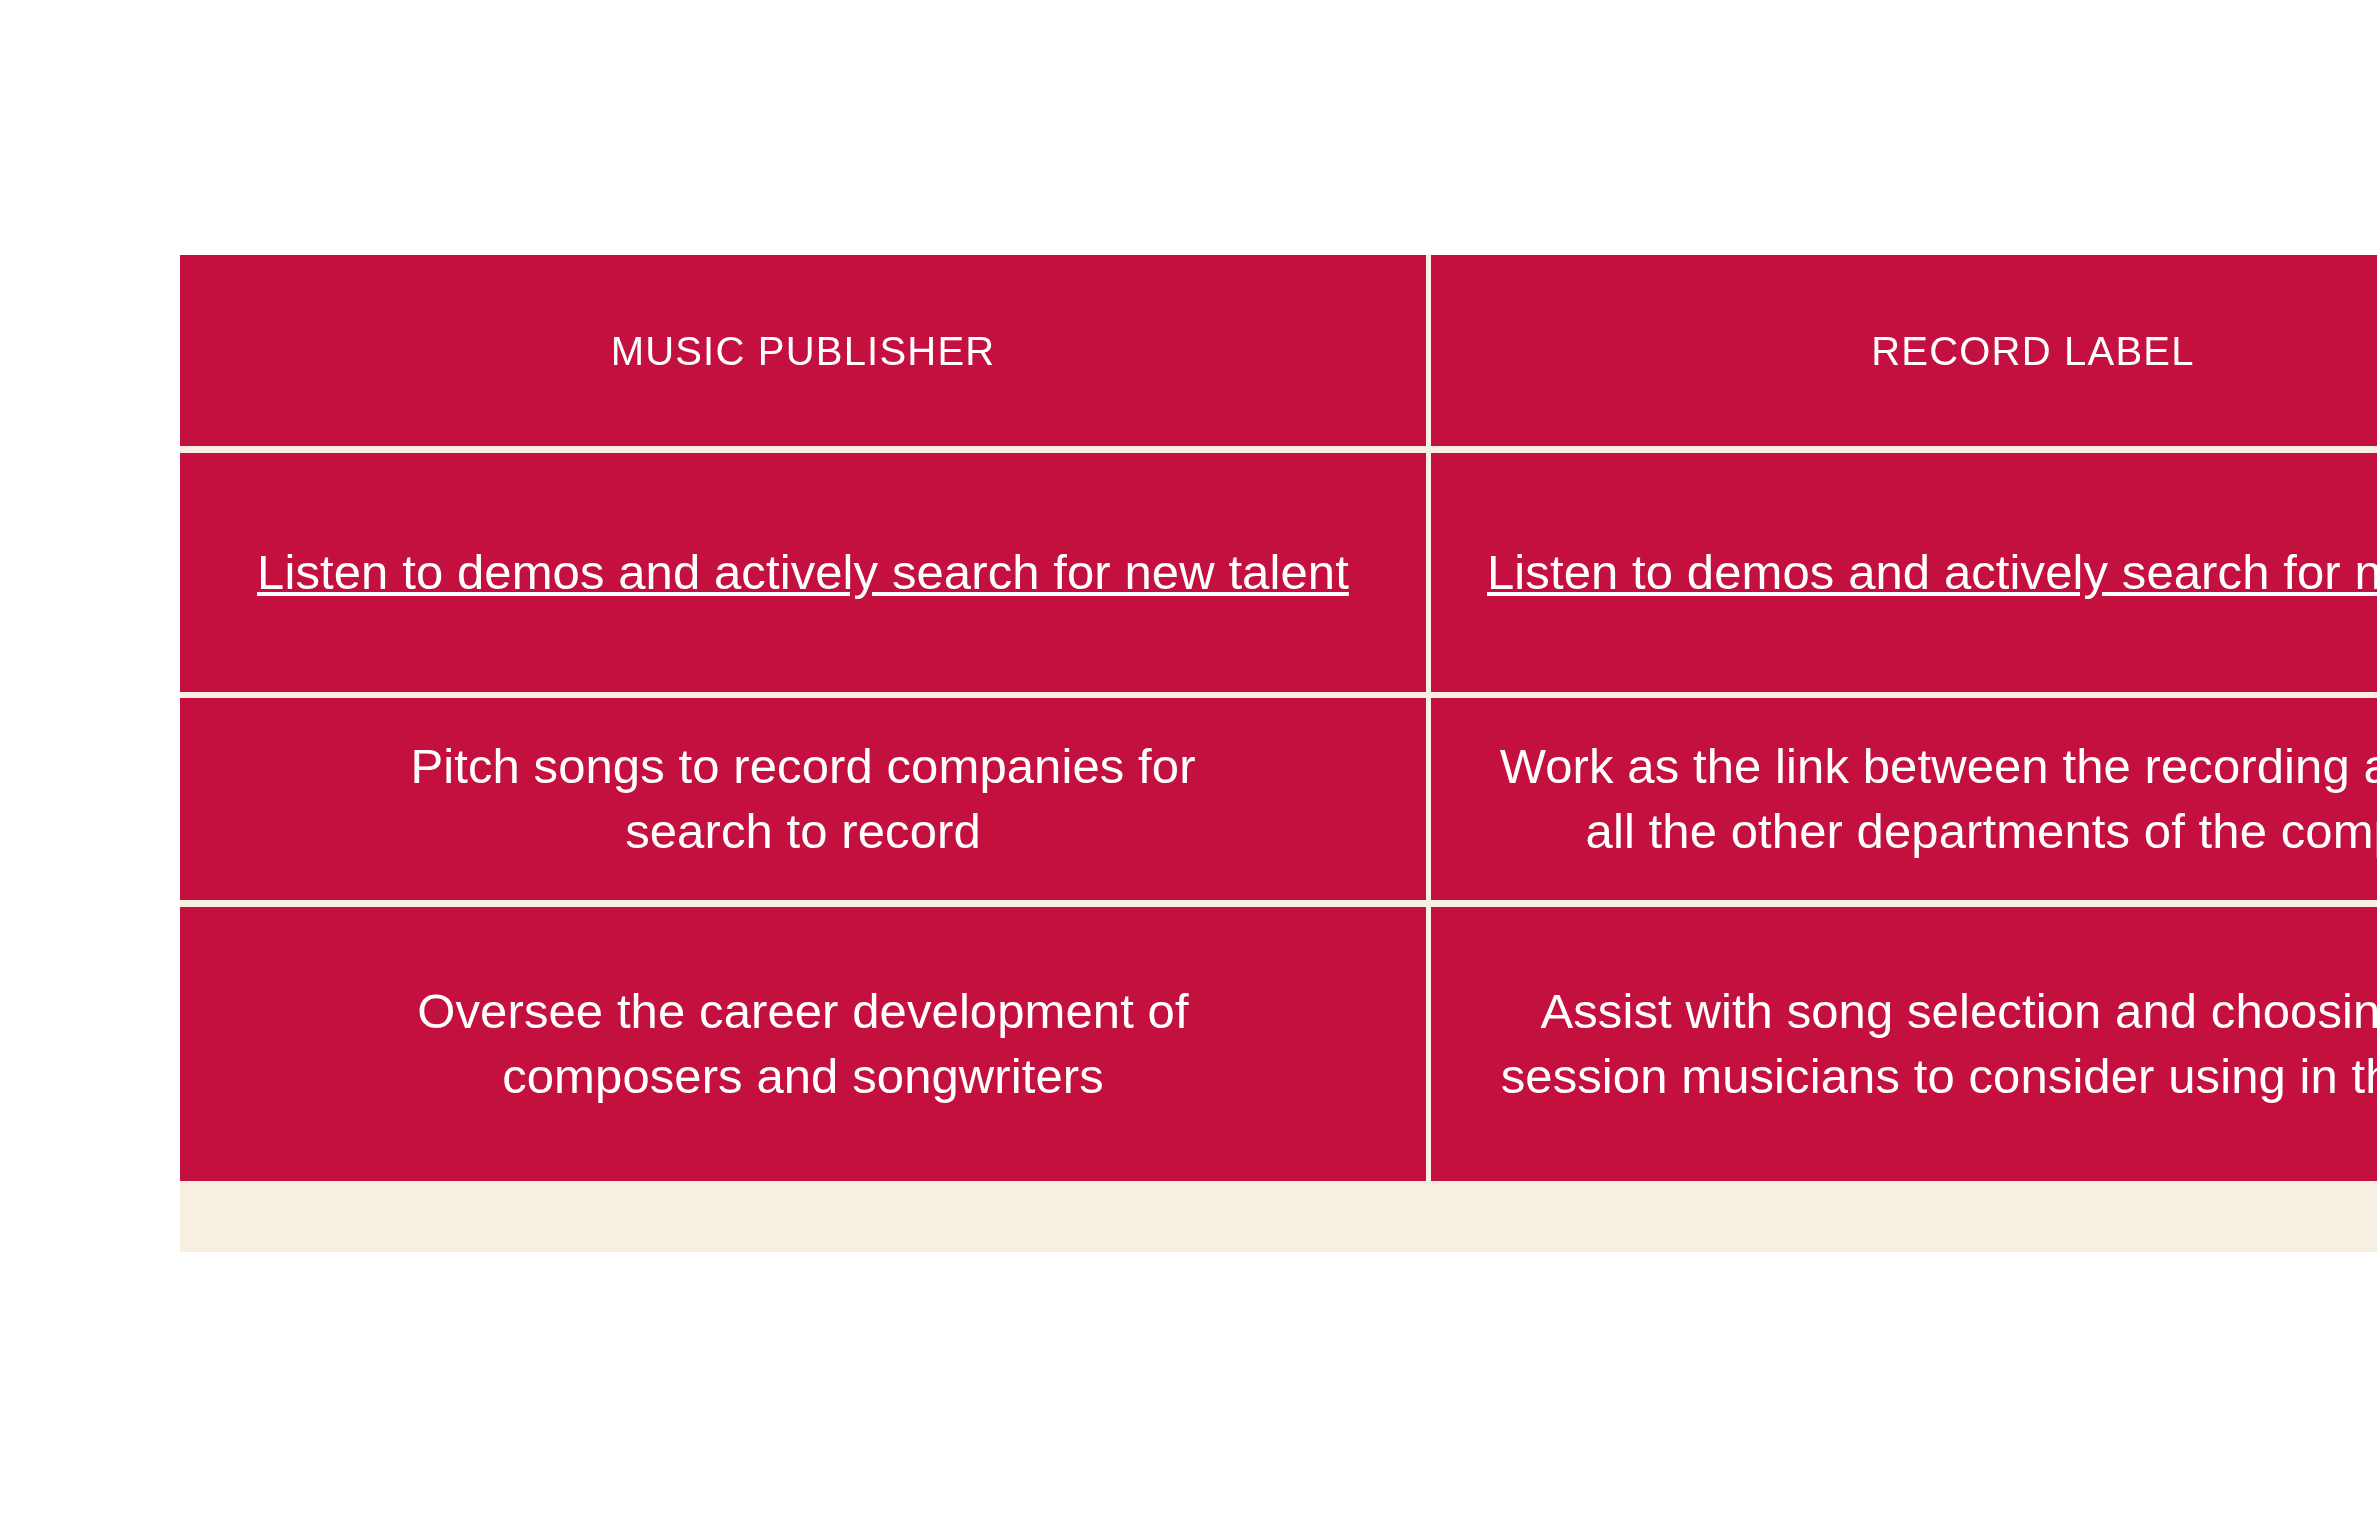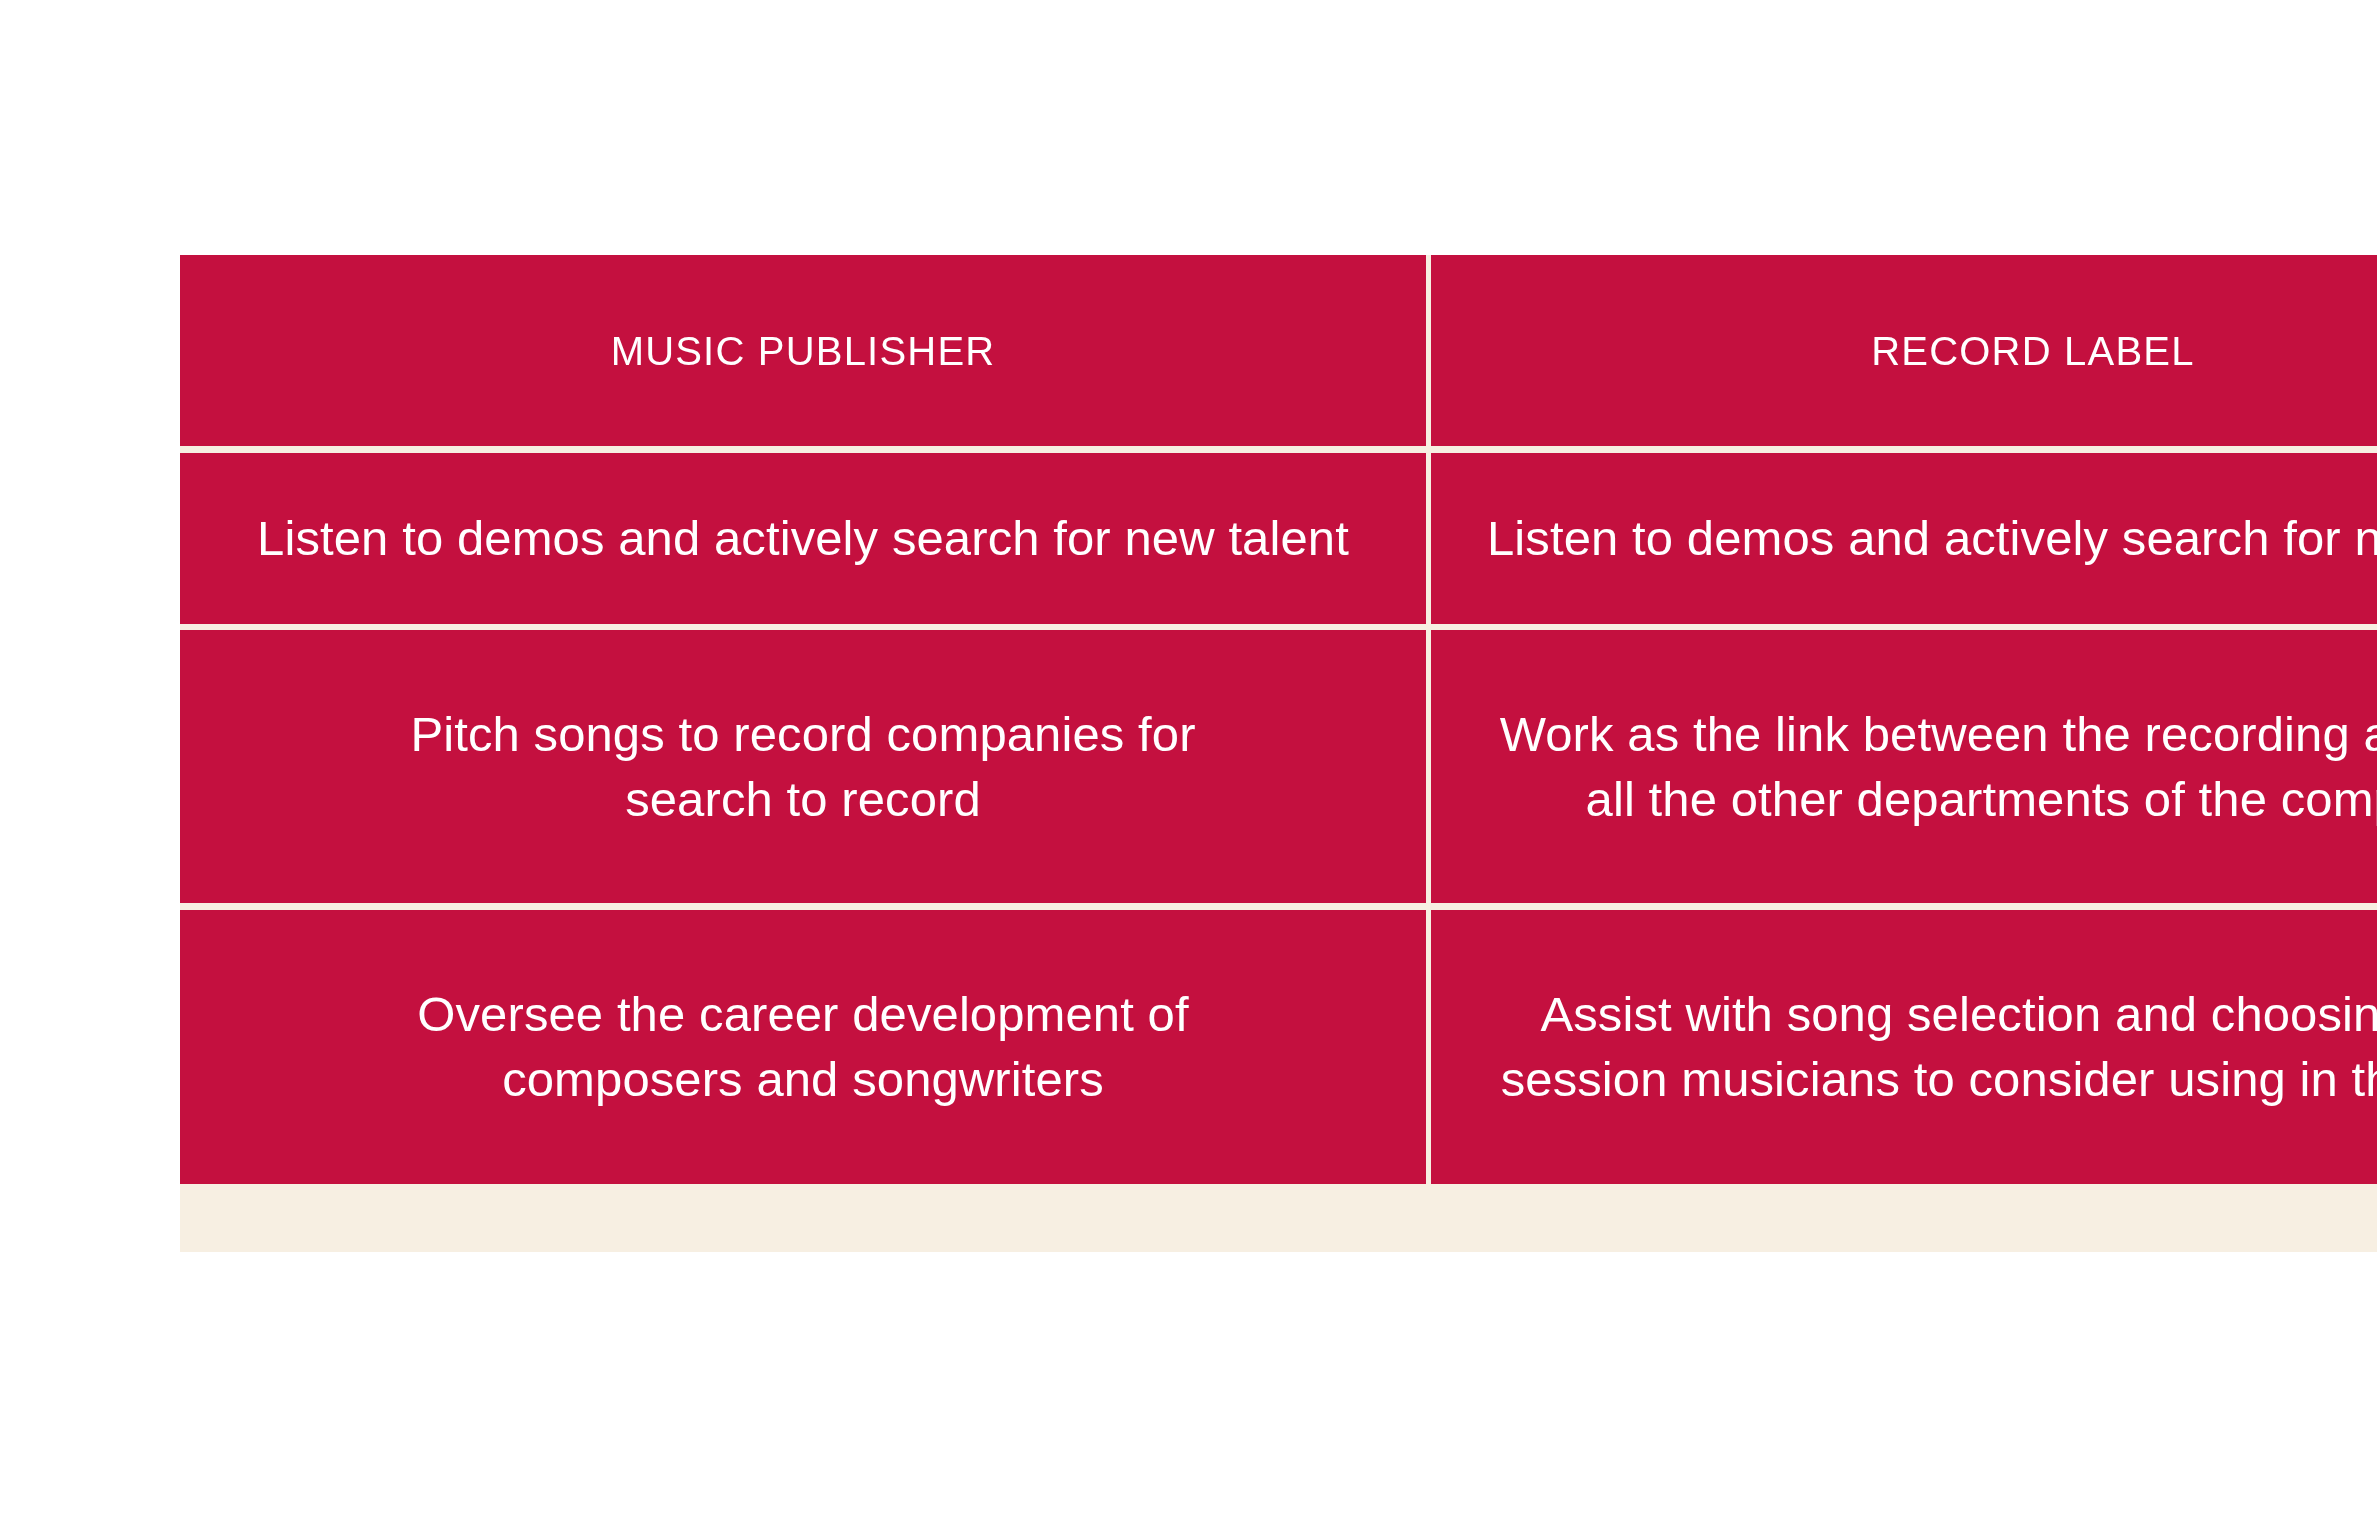--- a/index.html
+++ b/index.html
@@ -81,22 +81,22 @@
   .header-text {
     font-size: 40px;
     font-weight: 400;
     letter-spacing: 1.2px;
     line-height: 1.15;
     white-space: nowrap;
     font-stretch: condensed;
   }
 
   
-  .body-row-1 .cell { height: 171px; }
-  .body-row-2 .cell { height: 273px; }
+  .body-row-1 .cell { height: 239px; text-decoration: underline; }
+  .body-row-2 .cell { height: 202px; }
   .body-row-3 .cell { height: 274px; justify-content: center; }
 
   .body-text {
     font-size: 49px;
     font-weight: 400;
     line-height: 1.33;
     letter-spacing: 0.1px;
     padding: 0 19px;
     max-width: 100%;
   }

